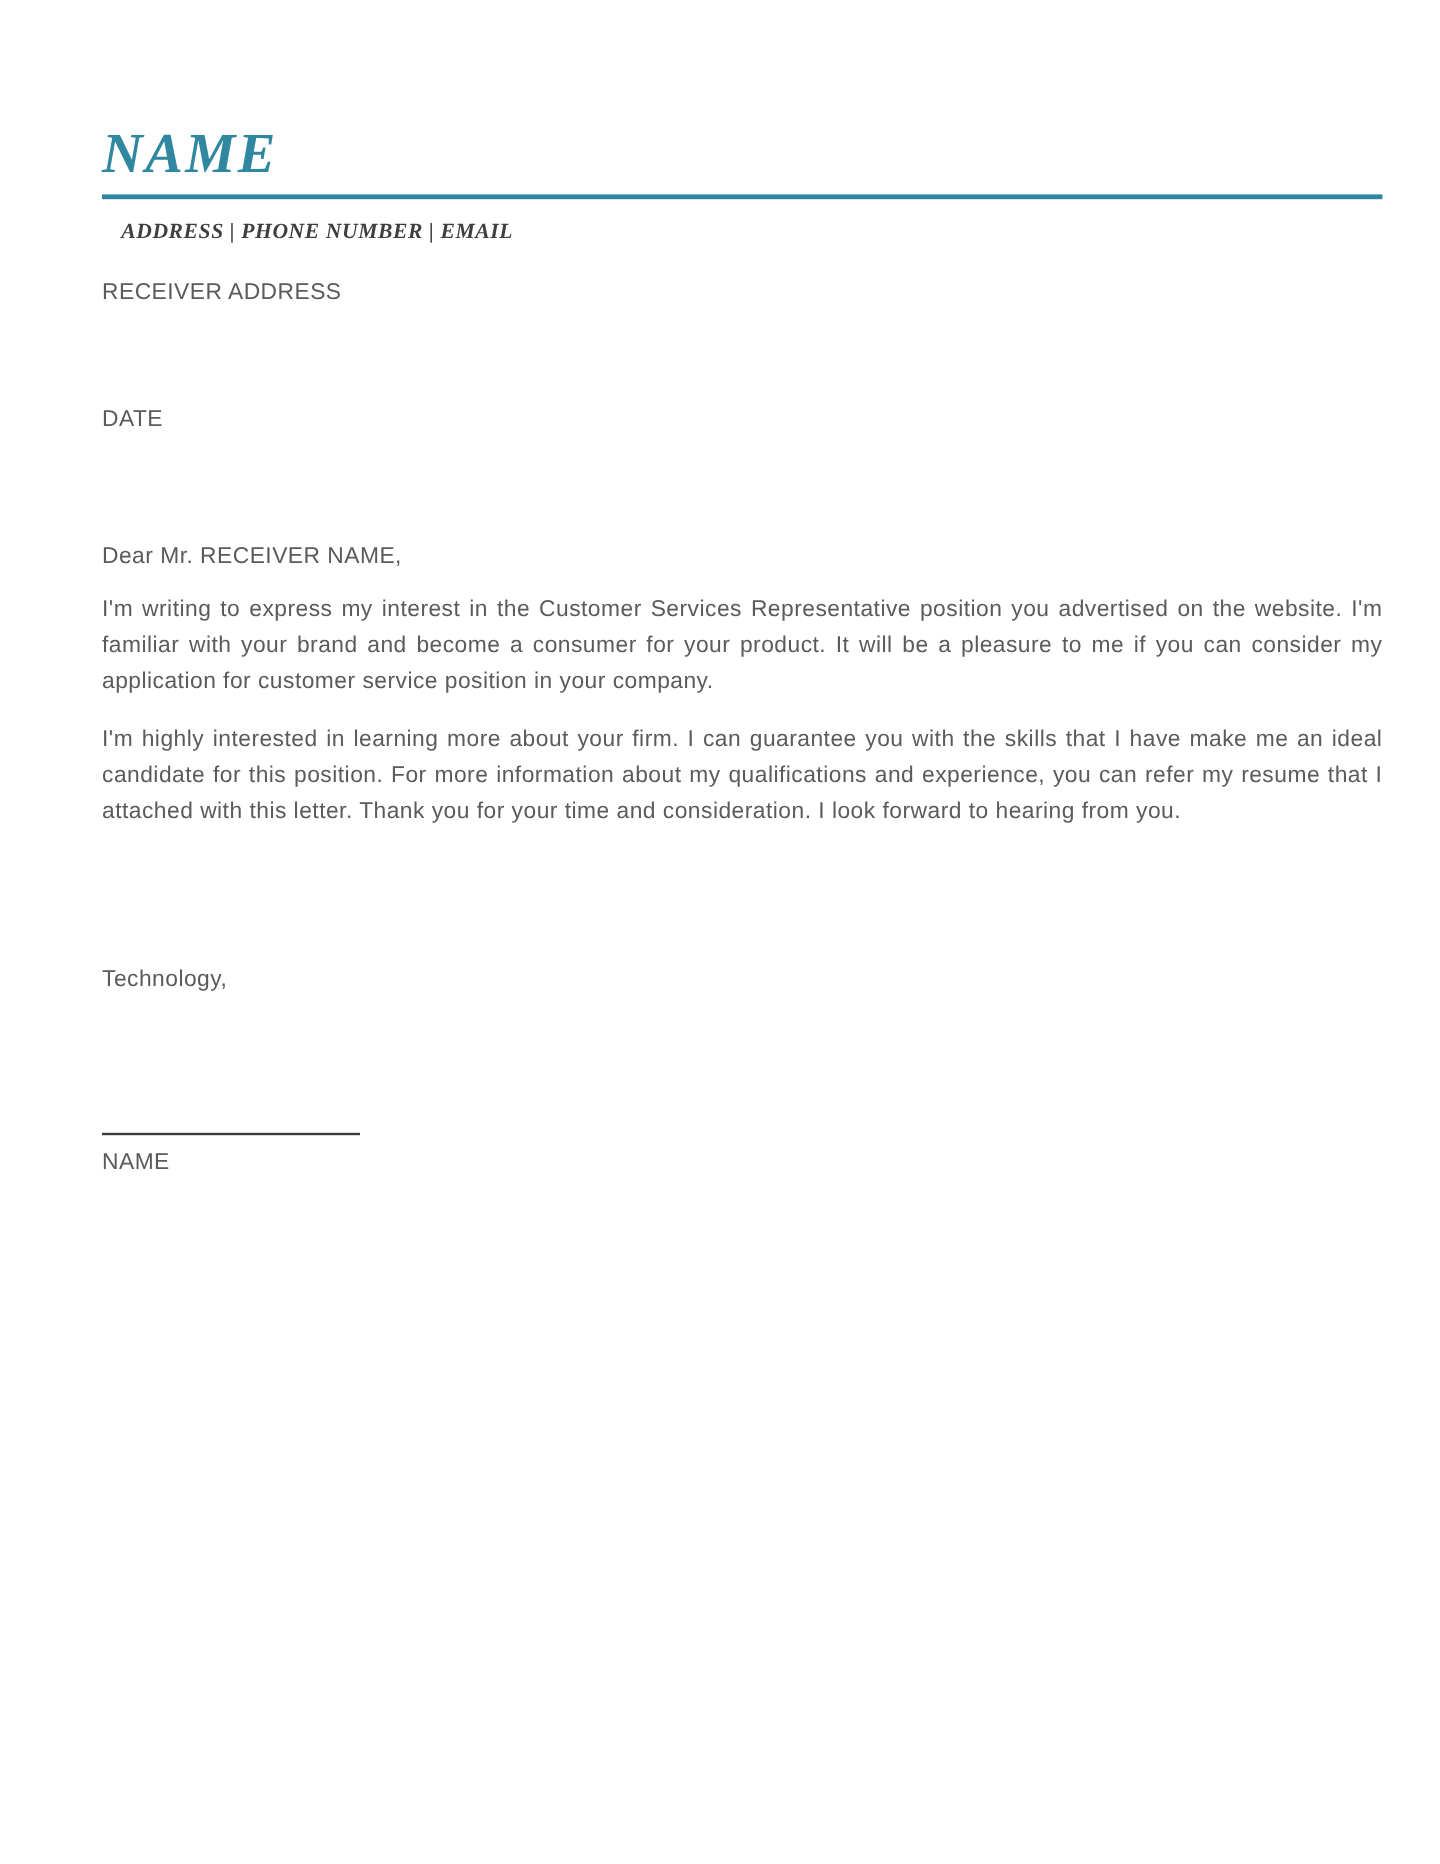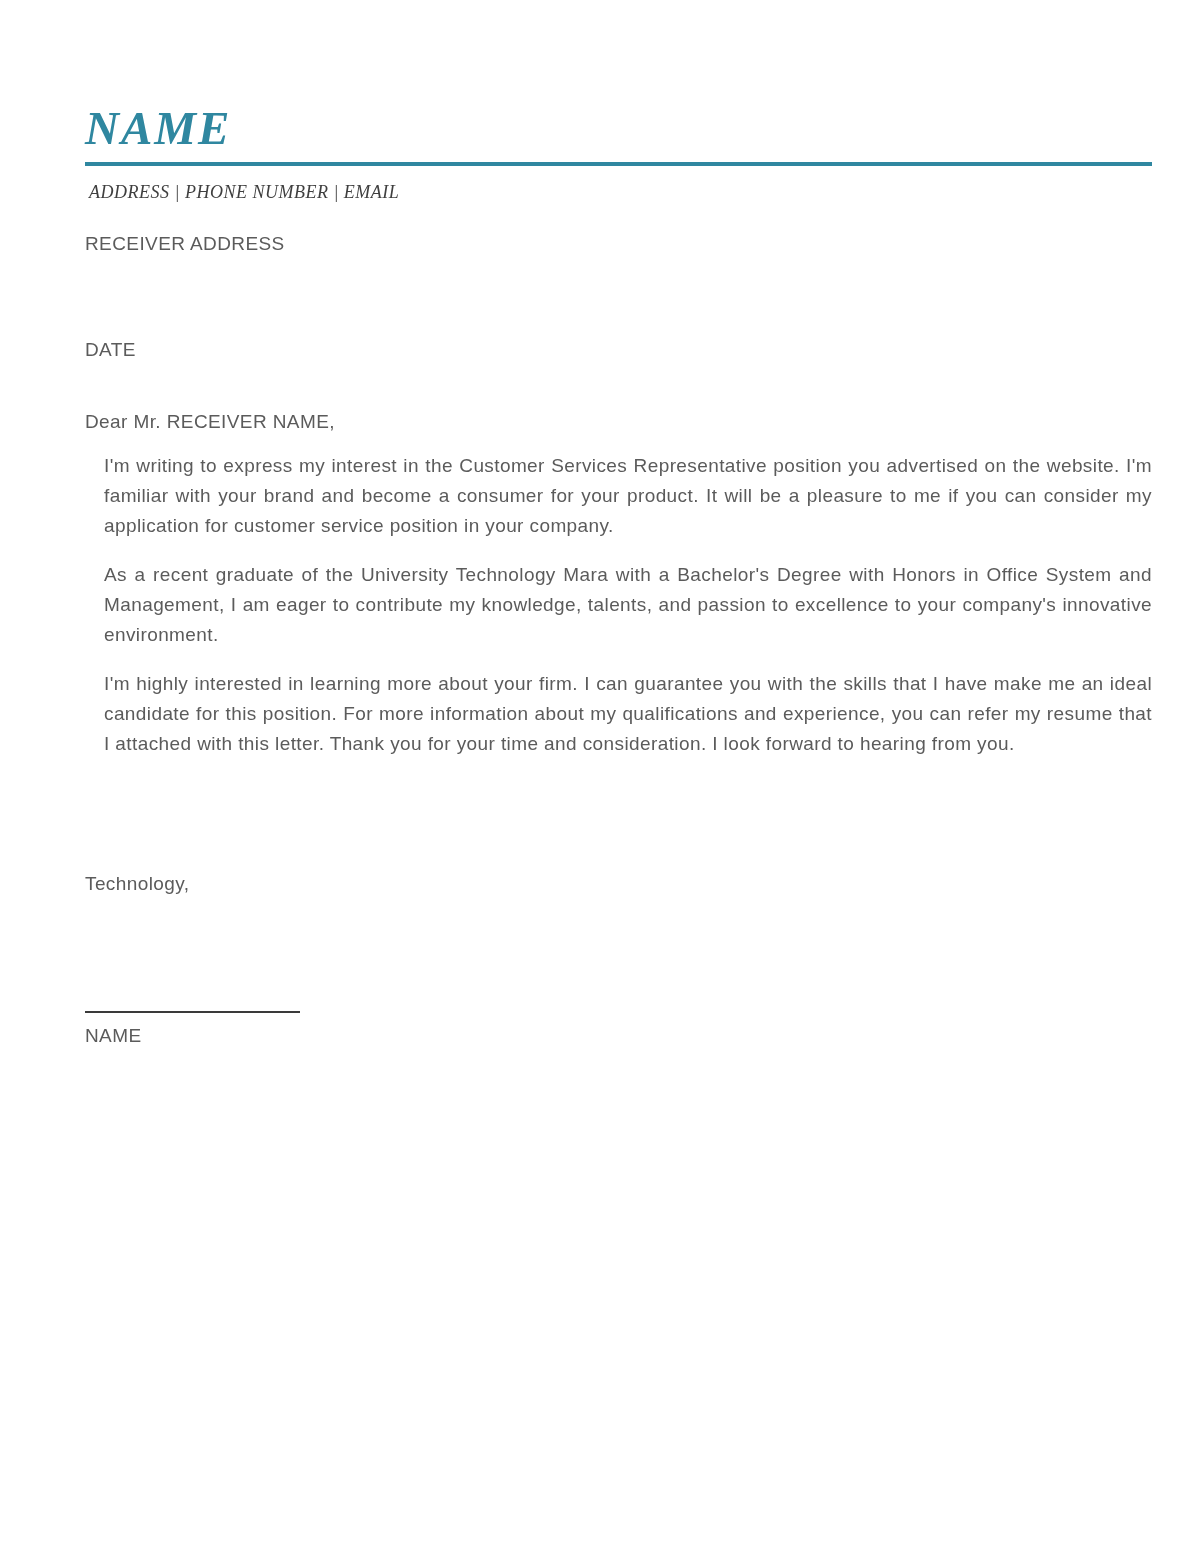--- a/index.html
+++ b/index.html
@@ -30,45 +30,44 @@
   }
   .header-rule{
     border:none;
     border-top:4px solid var(--accent);
     margin:0 0 16px 0;
     width:100%;
   }
   .contact-line{
     font-family:"Liberation Serif", serif;
     font-style:italic;
-    font-weight:normal;
+    font-weight:bold;
     font-size:18px;
     color:var(--contact-text);
     letter-spacing:0.5px;
-    margin:4px;
+    margin:16px;
   }
   .body-text{
     font-size:19px;
     line-height:30px;
     color:var(--body-text);
     letter-spacing:0.4px;
   }
   .date-line{
     margin-top:76px;
   }
   .receiver-line{
     margin-top:26px;
   }
   .salutation{
-    margin-top:42px;
+    margin-top:84px;
   }
   .paragraph{
     margin-top:14px;
     text-align:justify;
-    margin-left:19px;
   }
   .closing{
     margin-top:110px;
   }
   .signature-block{
     margin-top:112px;
   }
   .signature-line{
     width:215px;
     border-top:2px solid var(--signature-line);
@@ -92,21 +91,20 @@
   <p class="contact-line">ADDRESS | PHONE NUMBER | EMAIL</p>
 
   <div class="body-text receiver-line">RECEIVER ADDRESS</div>
 
   <div class="body-text date-line">DATE</div>
 
   <div class="body-text salutation">Dear Mr. RECEIVER NAME,</div>
 
   <p class="body-text paragraph">I'm writing to express my interest in the Customer Services Representative position you advertised on the website. I'm familiar with your brand and become a consumer for your product. It will be a pleasure to me if you can consider my application for customer service position in your company.</p>
 
-  <p class="body-text paragraph">As a recent graduate of the University Technology Mara with a Bachelor's Degree with Honors in Office System and Management, I am eager to contribute my  knowledge, talents, and passion to excellence to your company's innovative environment.</p>
 
   <p class="body-text paragraph">I'm highly interested in learning more about your firm. I can guarantee you with the skills that I have make me an ideal candidate for this position. For more information about my qualifications and experience, you can refer my resume that I attached with this letter. Thank you for your time and consideration. I look forward to hearing from you.</p>
 
   <div class="body-text closing">Technology,</div>
 
   <div class="signature-block">
     <div class="signature-line"></div>
     <div class="signature-name">NAME</div>
   </div>
 

